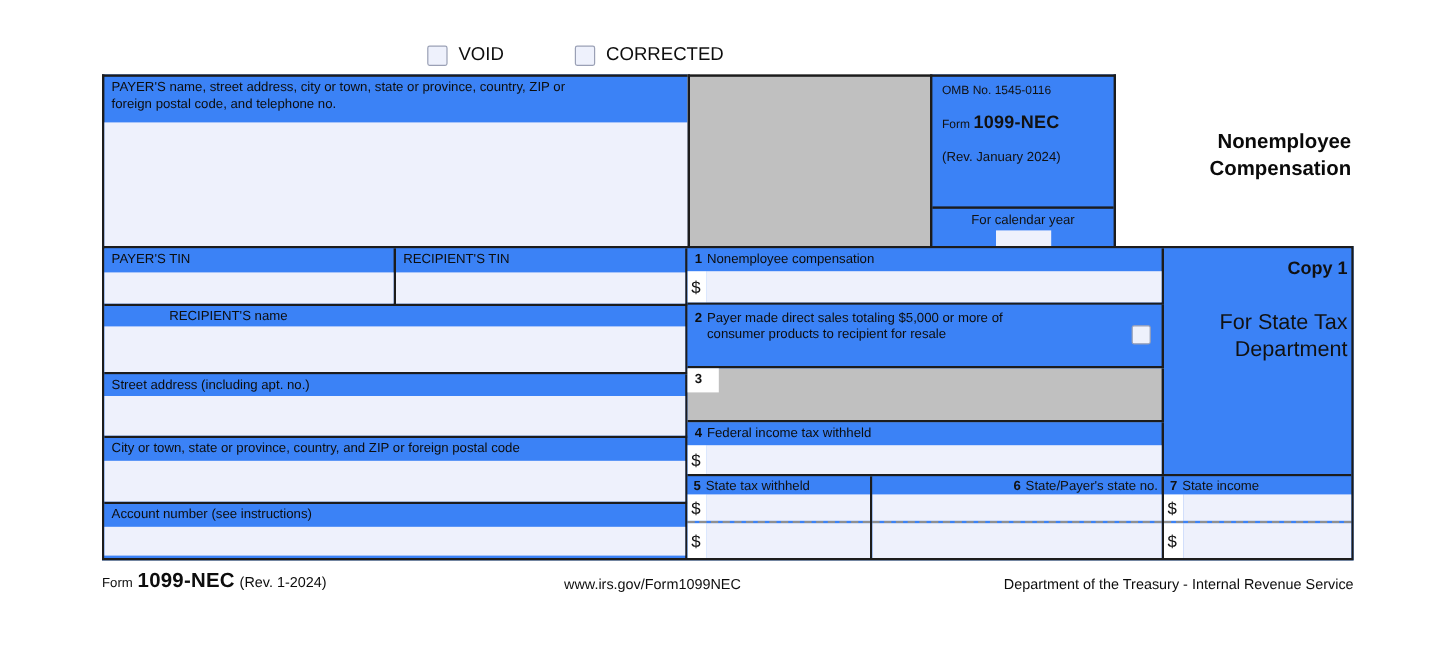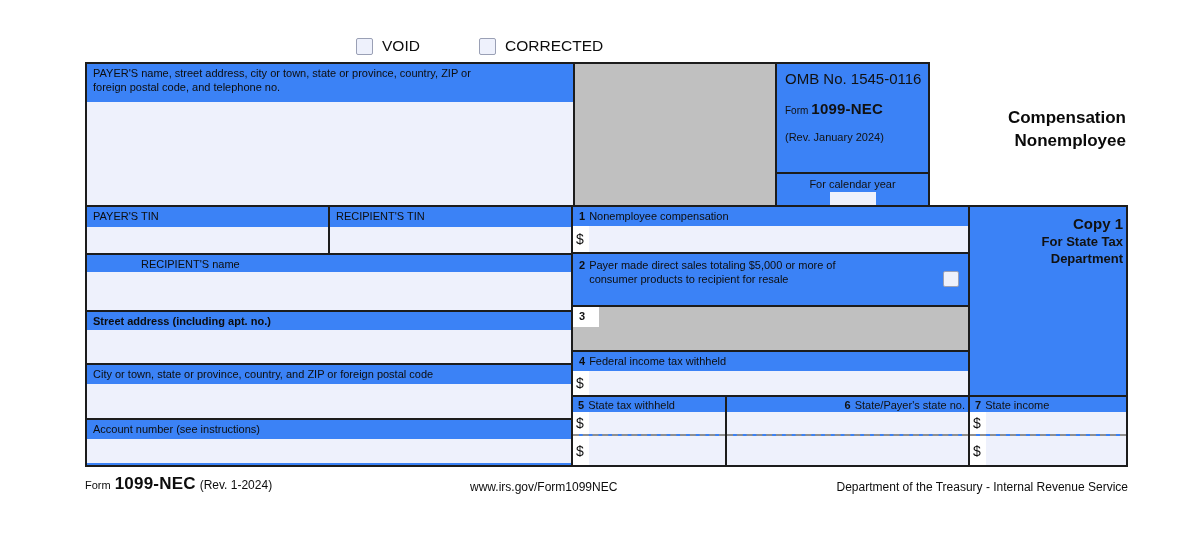--- a/index.html
+++ b/index.html
@@ -17,24 +17,24 @@
   .dollar-row{position:absolute;left:0;right:0;bottom:0;display:flex;align-items:stretch;}
   .cur{width:13px;font-size:14px;display:flex;align-items:center;padding-left:3px;flex:none;background:#fff;}
   .drow-fill{flex:1;background:#eef1fc;font-size:12px;}
   .b567{display:flex;flex-direction:column;}
   .b567-label{flex:none;font-size:11px;padding:2px 3px 0 5px;line-height:1.2;}
   .b567-row{flex:none;height:22px;display:flex;align-items:stretch;}
   .b567-row.dashed{border-bottom:2px dashed #8f8f8f;}
   .b567-row:last-child{flex:1;}
   .copycol{text-align:right;padding:8px 3px 0 0;}
   .copy-title{font-size:15px;font-weight:bold;}
-  .copy-sub{font-size:13px;font-weight:bold;line-height:1.3;margin-top:2px;}
+  .copy-sub{font-size:18px;font-weight:normal;line-height:1.3;margin-top:25px;}
   .title-block{position:absolute;left:930px;top:107px;width:196px;text-align:right;
                font-size:17px;font-weight:bold;line-height:1.35;color:#0a0a0a;}
-  .omb-no{font-size:15px;margin:6px 0 0 8px;}
+  .omb-no{font-size:10px;margin:6px 0 0 8px;}
   .omb-form{margin:13px 0 0 8px;}
   .omb-form .w{font-size:10px;}
   .omb-form .n{font-size:15px;font-weight:bold;margin-left:3px;letter-spacing:.2px;}
   .omb-rev{font-size:11px;margin:13px 0 0 8px;}
   .cal-label{font-size:11px;text-align:center;margin-top:4px;}
   .cal-input{width:46px;height:13px;background:#eef1fc;border-bottom:2px solid #3c3c3c;margin:2px auto 0;}
   .footer{position:absolute;font-size:12px;color:#0d0d0d;}
   .f-form{font-size:11px;}
   .f-num{font-size:17px;font-weight:bold;margin:0 4px;letter-spacing:.2px;}
   .f-rev{font-size:12px;}
@@ -67,22 +67,22 @@
       </div>
       <div class="omb-rev">(Rev. January 2024)</div>
     </div>
     <div>
       <div class="cal-label">For calendar year</div>
       <div class="cal-input"></div>
     </div>
   </div>
 
   <div class="title-block">
+    <div>Nonemployee</div>
     <div>Compensation</div>
-    <div>Nonemployee</div>
   </div>
 
   <div class="cell" style="left:85px;top:205px;width:1043px;height:262px;border-width:2px;">
 
     <div class="cell" style="left:0;top:0;width:243px;height:48px;border-width:0 2px 2px 0;">
       <div class="flabel">PAYER'S TIN</div>
       <div class="field-input" style="height:26px;"></div>
     </div>
 
     <div class="cell" style="left:243px;top:0;width:243px;height:48px;border-width:0 2px 2px 0;">
@@ -114,21 +114,21 @@
     </div>
 
     <div class="cell" style="left:486px;top:47px;width:397px;height:53px;border-width:0 2px 2px 0;">
       <div class="boxlabel" style="display:flex;padding-top:5px;">
         <span class="num">2</span>
         <span style="max-width:282px;display:inline-block;">Payer made direct sales totaling $5,000 or more of consumer products to recipient for resale</span>
       </div>
       <span class="cb" style="right:9px;top:17px;left:auto;width:16px;height:16px;"></span>
     </div>
 
-    <div class="cell" style="left:0;top:105px;width:486px;height:53px;border-width:0 2px 2px 0;font-weight:bold;">
+    <div class="cell" style="left:0;top:105px;width:486px;height:53px;border-width:0 2px 2px 0;">
       <div class="flabel">Street address (including apt. no.)</div>
       <div class="field-input" style="height:33px;"></div>
     </div>
 
     <div class="cell graybox" style="left:486px;top:100px;width:397px;height:45px;border-width:0 2px 2px 0;">
       <div class="num3-sq">3</div>
     </div>
 
     <div class="cell" style="left:0;top:158px;width:486px;height:55px;border-width:0 2px 2px 0;">
       <div class="flabel">City or town, state or province, country, and ZIP or foreign postal code</div>

